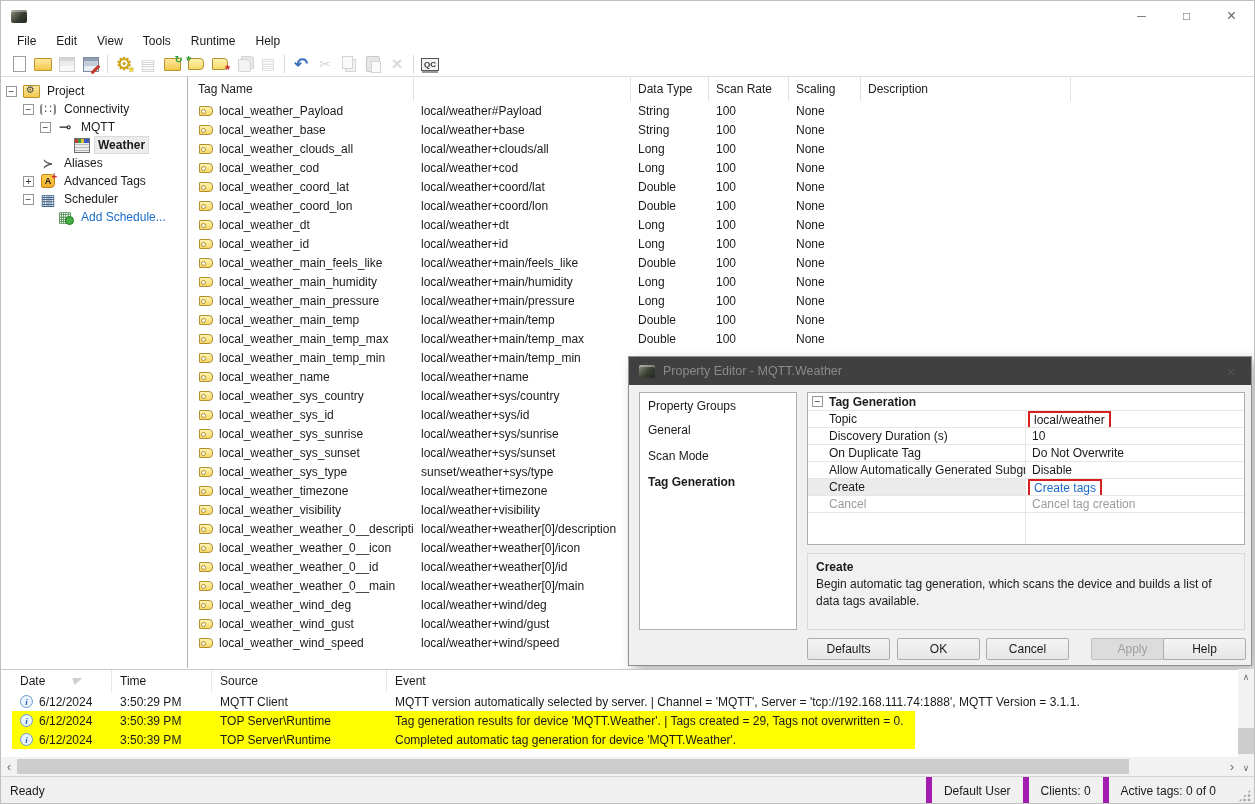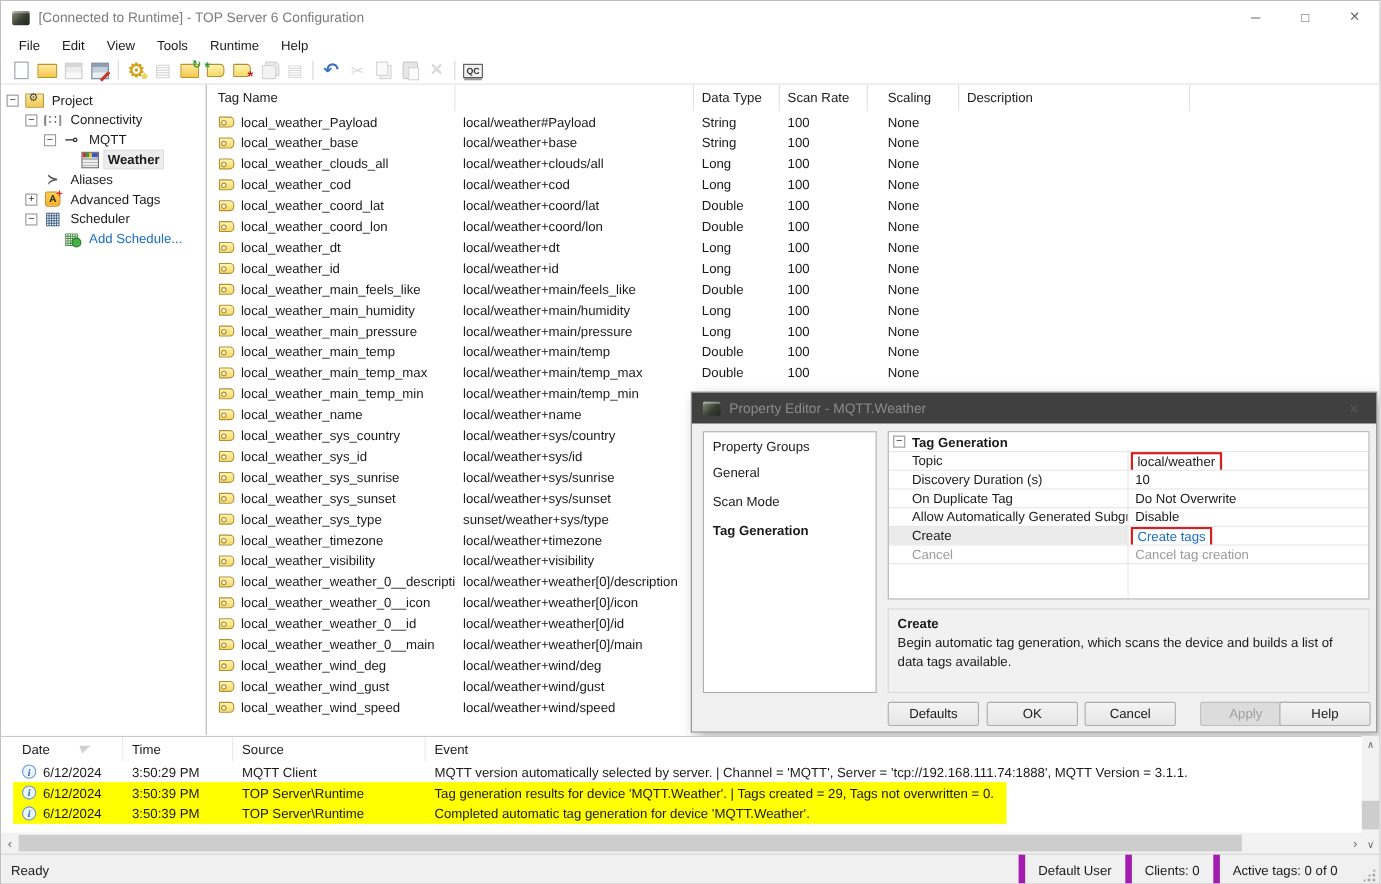--- a/index.html
+++ b/index.html
@@ -72,21 +72,21 @@
   .ti-add-schedule::before { content:"\25A6"; font-size:15px; color:#4c8a4c; }
   .ti-add-schedule::after { content:""; position:absolute; width:7px; height:7px; border-radius:50%; background:#46b046; border:1px solid #1e7a1e; right:0; bottom:0; }
 
   
   .list { position:absolute; left:193px; top:76px; width:1062px; height:591px; background:#fff; overflow:hidden; }
   .lhead { display:flex; height:24px; align-items:stretch; }
   .hcell { display:flex; align-items:center; padding-left:7px; border-right:1px solid #e2e2e2; color:#202020; }
   .lrow { display:flex; height:19px; align-items:center; }
   .cell { white-space:nowrap; overflow:hidden; padding-left:7px; flex:none; }
   .c0 { width:220px; padding-left:4px; display:flex; align-items:center; }
-  .c1 { width:217px; } .c2 { width:78px; } .c3 { width:80px; } .c4 { width:72px;margin-left:11px; } .c5 { width:210px; }
+  .c1 { width:217px; } .c2 { width:78px; } .c3 { width:80px; } .c4 { width:72px; } .c5 { width:210px; }
   .tagico { width:14px; height:10px; background:linear-gradient(#fff3b0,#f5d867); border:1px solid #b08f2e; border-radius:1px 4px 4px 1px; position:relative; margin:0 6px 0 1px; flex:none; }
   .tagico::before { content:""; position:absolute; width:3px; height:3px; background:#fff; border:1px solid #b08f2e; border-radius:50%; left:1px; top:2px; }
 
   
   .dialog { position:absolute; left:627px; top:355px; width:624px; height:310px; background:#f0f0f0; border:1px solid #8f8f8f; box-shadow:5px 5px 12px rgba(0,0,0,.3); }
   .dtitle { position:absolute; left:0; top:0; width:100%; height:28px; background:#404040; display:flex; align-items:center; }
   .dtitle .appico { margin:0 8px 0 10px; }
   .dtext { color:#8a8a8a; font-size:12.5px; }
   .dclose { position:absolute; right:10px; top:6px; width:20px; height:18px; text-align:center; color:#555; font-size:15px; line-height:17px; }
   .pgroups { position:absolute; left:10px; top:35px; width:158px; height:238px; background:#fff; border:1px solid #abadb3; padding:6px 0 0 8px; }
@@ -141,21 +141,20 @@
       background-image:radial-gradient(#9a9a9a 1px, transparent 1.4px); background-size:4.4px 4.4px;
       clip-path:polygon(100% 0, 100% 100%, 0 100%); }
 </style>
 </head>
 <body>
 
 <div class="win">
 
   <div class="titlebar">
     <span class="appico"></span>
-    <span class="wtitle">[Connected to Runtime] - TOP Server 6 Configuration</span>
     <div class="wbtns">
       <span class="wbtn">─</span>
       <span class="wbtn">□</span>
       <span class="wbtn close">×</span>
     </div>
   </div>
 
   <div class="menubar" id="menubar">
       <div class="mitem">File</div>
       <div class="mitem">Edit</div>

